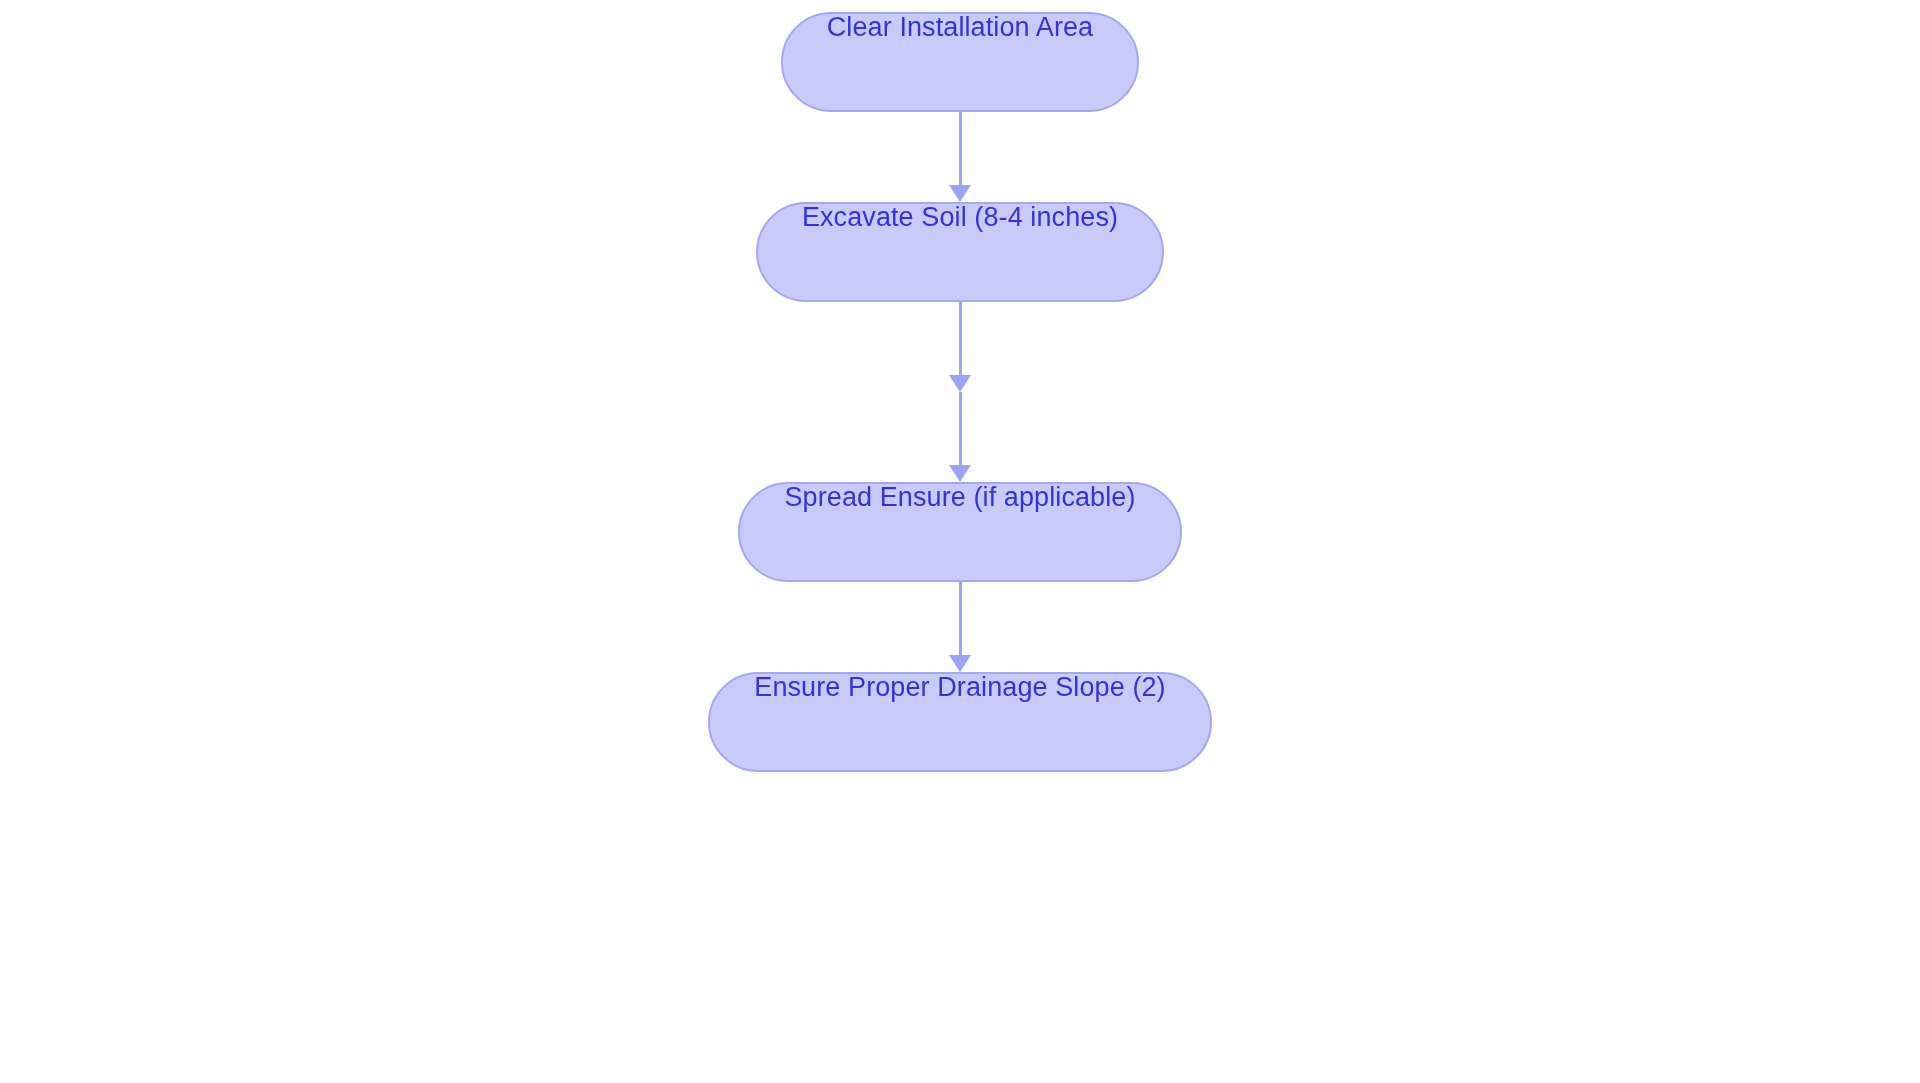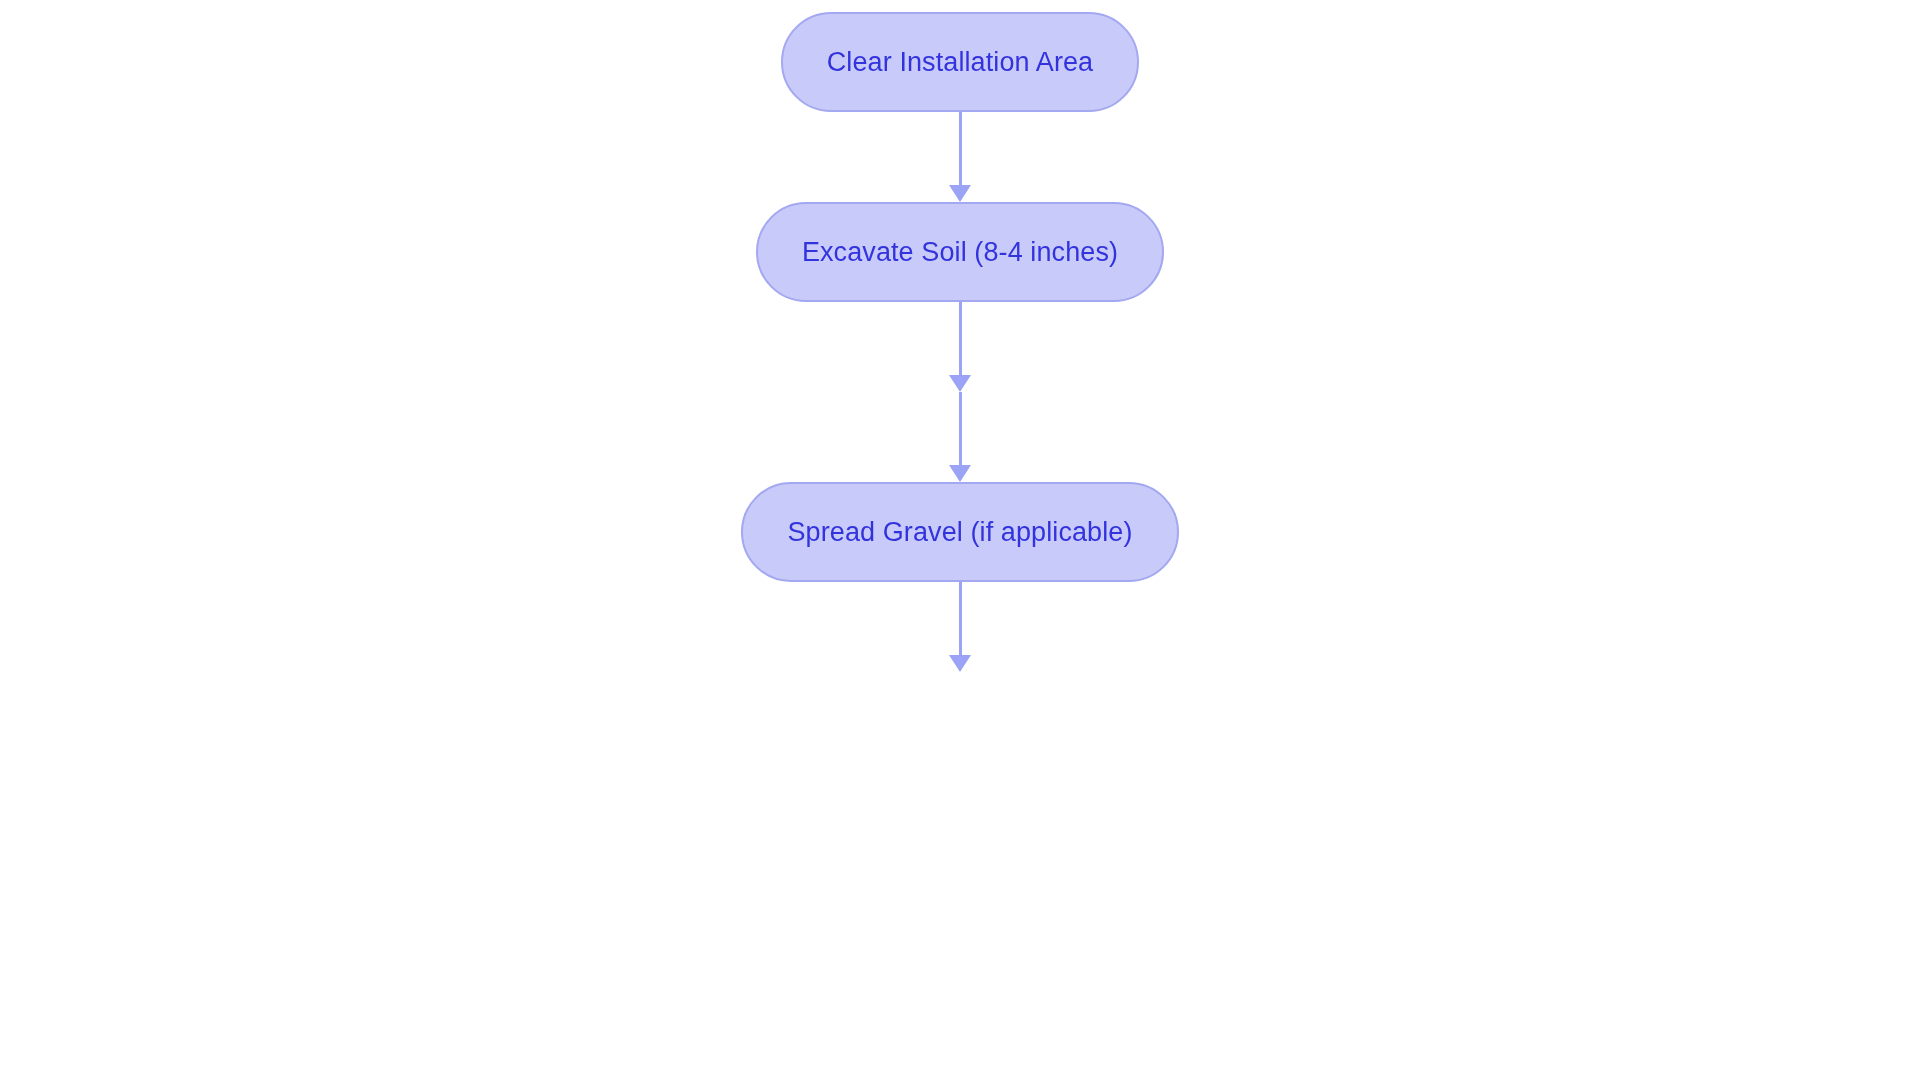--- a/index.html
+++ b/index.html
@@ -38,21 +38,20 @@
   .node-row {
     display: flex;
     justify-content: center;
     align-items: center;
     width: 100%;
   }
 
   .flow-node {
     box-sizing: border-box;
     display: flex;
-    align-items: center;
     justify-content: center;
     background: #c8cbfa;
     border: 2px solid #a3a8f0;
     border-radius: 9999px;
     color: #3333dd;
     font-size: 27px;
     font-weight: 400;
     letter-spacing: 0.1px;
     line-height: 1;
     white-space: nowrap;
@@ -130,26 +129,31 @@
 
     <div class="connector" style="height:90px;">
       <div class="connector-inner" style="height:90px;">
         <div class="connector-line" style="background: rgb(154, 163, 245);"></div>
         <div class="connector-arrow" style="border-top-color: rgb(154, 163, 245);"></div>
       </div>
     </div>
 
     <div class="node-row">
       <div class="flow-node" style="background: rgb(200, 203, 250); border-color: rgb(163, 168, 240); color: rgb(51, 51, 221);">
-        <span class="node-label">Spread Gravel (if applicable)</span>
+        <span class="node-label">Spread Ensure (if applicable)</span>
       </div>
     </div>
 
     <div class="connector" style="height:90px;">
       <div class="connector-inner" style="height:90px;">
         <div class="connector-line" style="background: rgb(154, 163, 245);"></div>
         <div class="connector-arrow" style="border-top-color: rgb(154, 163, 245);"></div>
       </div>
     </div>
 
+    <div class="node-row">
+      <div class="flow-node" style="background: rgb(200, 203, 250); border-color: rgb(163, 168, 240); color: rgb(51, 51, 221);">
+        <span class="node-label">Ensure Proper Drainage Slope (2)</span>
+      </div>
+    </div>
 
   </div>
 </div>
 
 </body></html>

